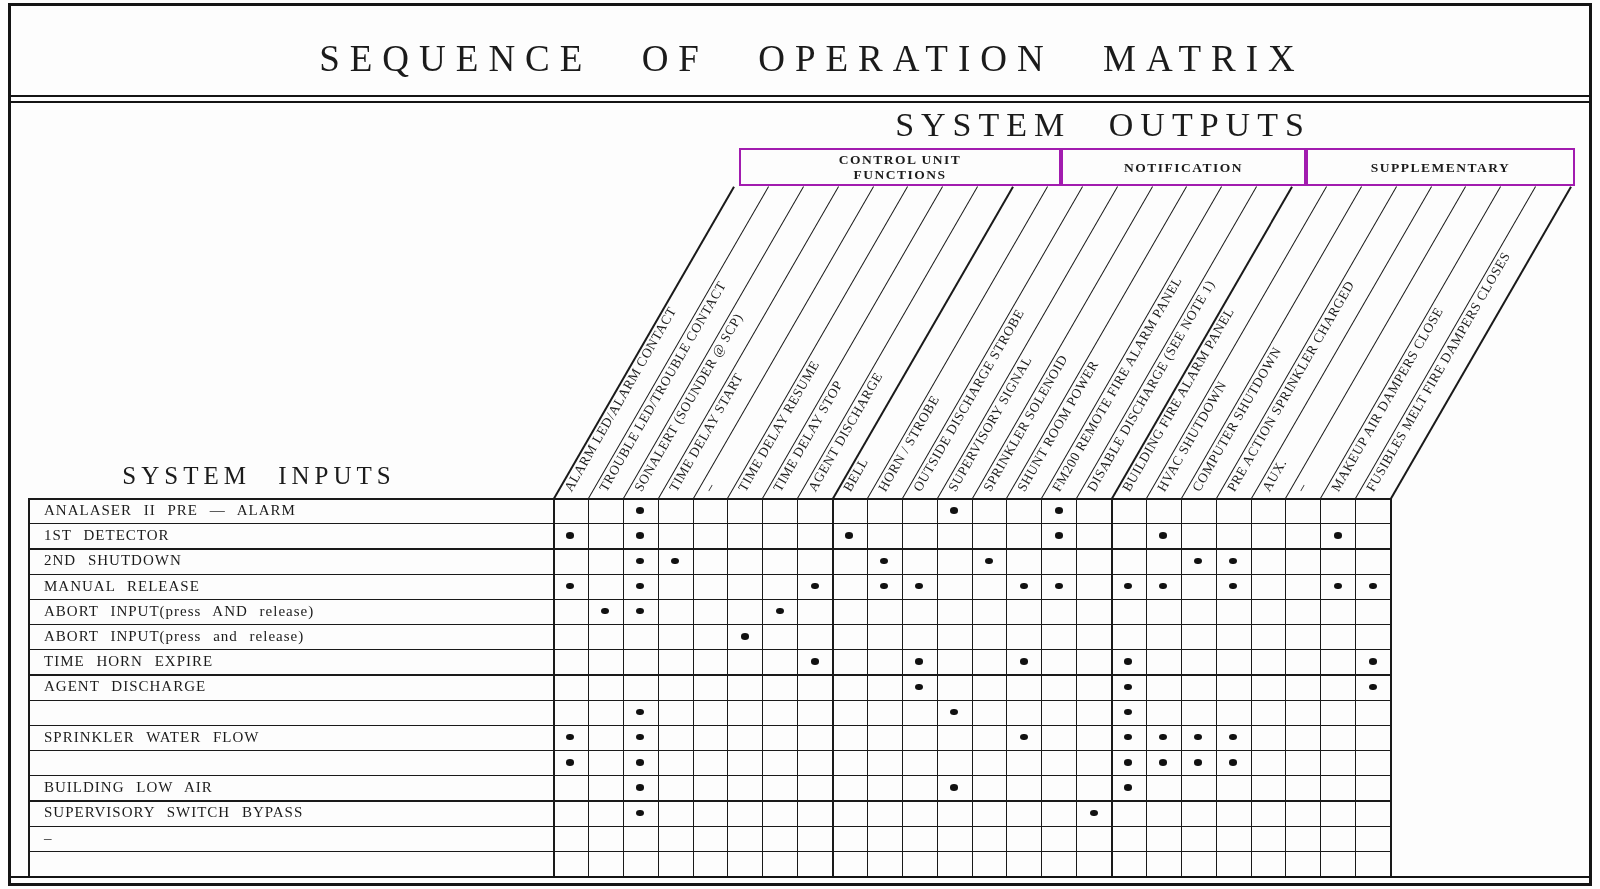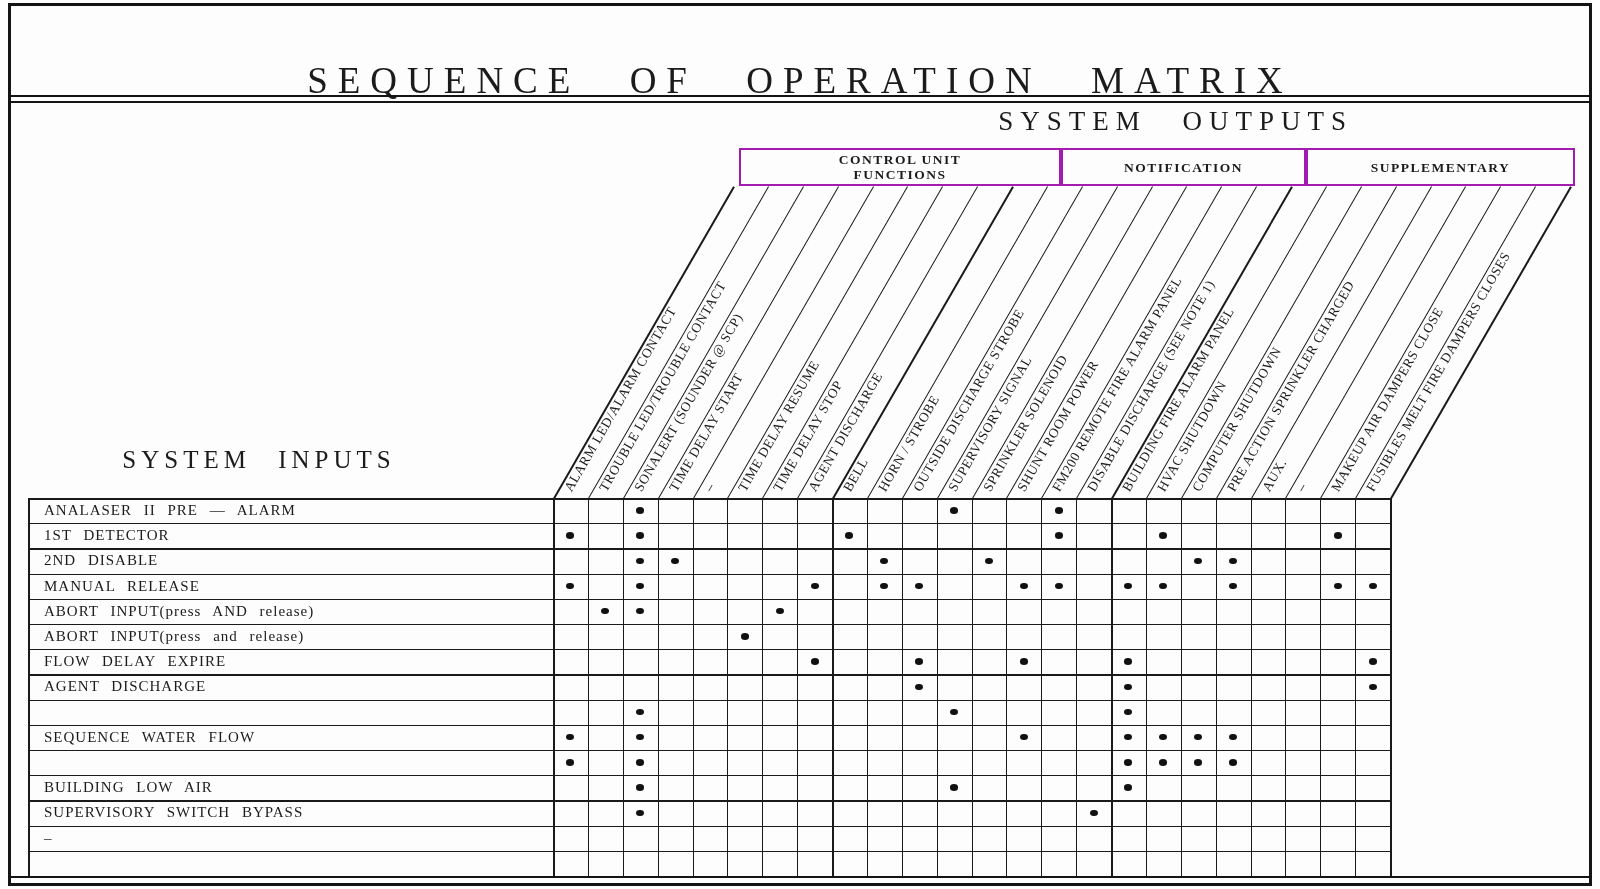--- a/index.html
+++ b/index.html
@@ -3,26 +3,26 @@
 <meta charset="utf-8">
 <style>
   html,body{margin:0;padding:0;background:#e8e8e8;}
   #canvas{position:relative;width:1600px;height:889px;background:#fdfdfd;overflow:hidden;
           font-family:"Liberation Serif","DejaVu Serif",serif;color:#1b1b1b;}
   .abs{position:absolute;}
   #frame{left:8px;top:3px;width:1578px;height:877px;border:3px solid #141414;}
   #title-band{left:11px;top:6px;width:1578px;height:89px;text-align:center;}
   .title-line{width:100%;letter-spacing:10px;word-spacing:30px;font-size:37px;line-height:42px;white-space:nowrap;}
   #title-line1{top:8px;}
-  #title-line2{top:54px;}
+  #title-line2{top:32px;margin-left:12px;}
   #title-sep1{left:11px;top:95px;width:1578px;height:2px;background:#141414;}
   #title-sep2{left:11px;top:101px;width:1578px;height:2px;background:#141414;}
-  #outputs-title{top:106px;left:853px;width:500px;text-align:right;font-size:27px;
+  #outputs-title{top:106px;left:853px;width:500px;text-align:center;font-size:34px;
                  letter-spacing:7px;word-spacing:22px;white-space:nowrap;}
-  #inputs-title{top:446px;left:28px;width:462px;text-align:center;font-size:25px;
+  #inputs-title{top:462px;left:28px;width:462px;text-align:center;font-size:25px;
                 letter-spacing:5px;word-spacing:16px;white-space:nowrap;}
   .group-box{top:148px;height:34px;border:2px solid #a21caf;display:flex;align-items:center;
              justify-content:center;text-align:center;font-weight:bold;font-size:13.5px;
              letter-spacing:1.5px;line-height:15px;background:#fdfdfd;}
   .gline{position:absolute;background:#141414;}
   .collabel{position:absolute;left:0;bottom:0;transform:rotate(-60deg);transform-origin:bottom left;
             white-space:nowrap;font-size:13.5px;letter-spacing:0.6px;line-height:15px;}
   .rowlabel{position:absolute;font-size:15px;letter-spacing:1px;word-spacing:7px;
             white-space:nowrap;display:flex;align-items:center;}
   .dot{position:absolute;width:8px;height:6.5px;border-radius:50%;background:#111;}
@@ -188,27 +188,27 @@
         <div class="collabel">–</div>
       </div>
       <div style="position: absolute; left: 1341.25px; top: 494px; width: 0px; height: 0px;">
         <div class="collabel">MAKEUP AIR DAMPERS CLOSE</div>
       </div>
       <div style="position: absolute; left: 1376.12px; top: 494px; width: 0px; height: 0px;">
         <div class="collabel">FUSIBLES MELT FIRE DAMPERS CLOSES</div>
       </div>
       <div class="rowlabel" style="position: absolute; left: 44px; top: 498px; width: 500px; height: 25.2px; font-family: Liberation Serif, serif;">ANALASER II PRE — ALARM</div>
       <div class="rowlabel" style="position: absolute; left: 44px; top: 523.2px; width: 500px; height: 25.2px;">1ST DETECTOR</div>
-      <div class="rowlabel" style="position: absolute; left: 44px; top: 548.4px; width: 500px; height: 25.2px;">2ND DISABLE</div>
+      <div class="rowlabel" style="position: absolute; left: 44px; top: 548.4px; width: 500px; height: 25.2px;">2ND SHUTDOWN</div>
       <div class="rowlabel" style="position: absolute; left: 44px; top: 573.6px; width: 500px; height: 25.2px;">MANUAL RELEASE</div>
       <div class="rowlabel" style="position: absolute; left: 44px; top: 598.8px; width: 500px; height: 25.2px;">ABORT INPUT(press AND release)</div>
       <div class="rowlabel" style="position: absolute; left: 44px; top: 624px; width: 500px; height: 25.2px;">ABORT INPUT(press and release)</div>
-      <div class="rowlabel" style="position: absolute; left: 44px; top: 649.2px; width: 500px; height: 25.2px;">FLOW DELAY EXPIRE</div>
+      <div class="rowlabel" style="position: absolute; left: 44px; top: 649.2px; width: 500px; height: 25.2px;">TIME HORN EXPIRE</div>
       <div class="rowlabel" style="position: absolute; left: 44px; top: 674.4px; width: 500px; height: 25.2px;">AGENT DISCHARGE</div>
-      <div class="rowlabel" style="position: absolute; left: 44px; top: 724.8px; width: 500px; height: 25.2px;">SEQUENCE WATER FLOW</div>
+      <div class="rowlabel" style="position: absolute; left: 44px; top: 724.8px; width: 500px; height: 25.2px;">SPRINKLER WATER FLOW</div>
       <div class="rowlabel" style="position: absolute; left: 44px; top: 775.2px; width: 500px; height: 25.2px;">BUILDING LOW AIR</div>
       <div class="rowlabel" style="position: absolute; left: 44px; top: 800.4px; width: 500px; height: 25.2px;">SUPERVISORY SWITCH BYPASS</div>
       <div class="rowlabel" style="position: absolute; left: 44px; top: 825.6px; width: 500px; height: 25.2px;">–</div>
       <div class="rowlabel" style="position: absolute; left: 44px; top: 850.8px; width: 500px; height: 25.2px;"></div>
       <div class="dot" style="position: absolute; left: 636.188px; top: 507.1px;"></div>
       <div class="dot" style="position: absolute; left: 950.062px; top: 507.1px;"></div>
       <div class="dot" style="position: absolute; left: 1054.69px; top: 507.1px;"></div>
       <div class="dot" style="position: absolute; left: 566.438px; top: 532.3px;"></div>
       <div class="dot" style="position: absolute; left: 636.188px; top: 532.3px;"></div>
       <div class="dot" style="position: absolute; left: 845.438px; top: 532.3px;"></div>

